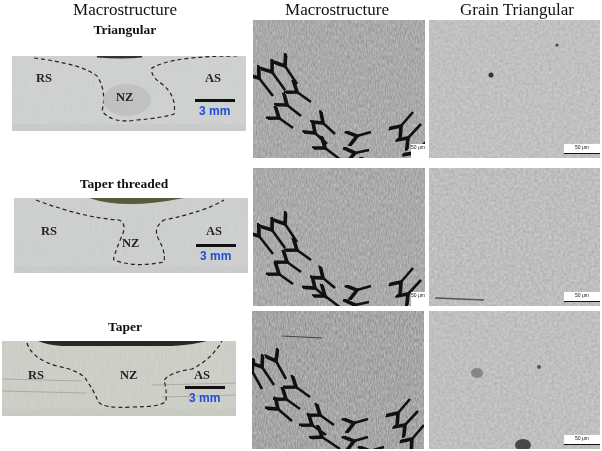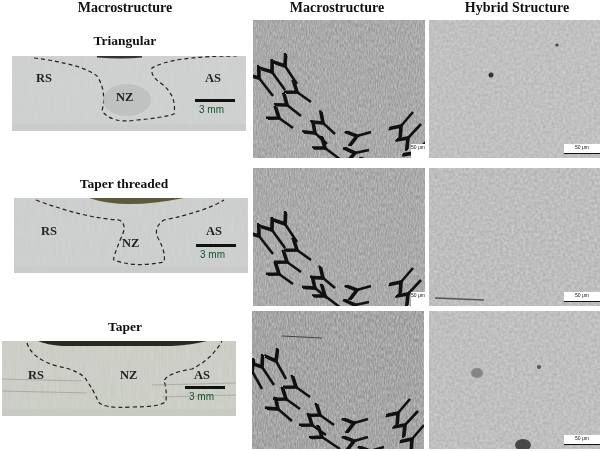--- a/index.html
+++ b/index.html
@@ -1,22 +1,22 @@
 <!DOCTYPE html>
 <html><head>
   <meta charset="utf-8">
   <style>
     html, body { margin: 0; padding: 0; background: #ffffff; }
     body { width: 602px; height: 451px; position: relative; overflow: hidden; font-family: "Liberation Serif", serif; }
-    .col-head { position: absolute; top: 0; font-weight: bold; font-size: 14px; color: #111; text-align: center; white-space: nowrap; }
+    .col-head { position: absolute; top: 0; font-weight: normal; font-size: 17px; color: #111; text-align: center; white-space: nowrap; }
     .row-title { position: absolute; font-weight: bold; font-size: 13.5px; color: #111; text-align: center; white-space: nowrap; }
     .macro { position: absolute; width: 234px; height: 75px; overflow: hidden; }
     .macro svg { position: absolute; left: 0; top: 0; }
     .zone { position: absolute; font-weight: bold; font-size: 12.5px; color: #222; }
-    .scale-mm { position: absolute; font-family: "Liberation Sans", sans-serif; font-weight: normal; font-size: 10px; color: #14532d; }
+    .scale-mm { position: absolute; font-family: "Liberation Sans", sans-serif; font-weight: bold; font-size: 12px; color: #1d4ed8; }
     .scale-bar { position: absolute; height: 3px; background: #111; }
     .micro { position: absolute; width: 172px; height: 138px; overflow: hidden; }
     .grain { position: absolute; width: 171px; height: 138px; overflow: hidden; }
     .micro svg, .grain svg { position: absolute; left: 0; top: 0; }
     .sb-box { position: absolute; background: #fff; font-family: "Liberation Sans", sans-serif; font-size: 5px; color: #111; text-align: center; line-height: 7px; }
   </style>
 </head>
 <body>
 
 <svg width="0" height="0" style="position:absolute">
@@ -34,23 +34,23 @@
       <feColorMatrix type="matrix" values="0 0 0 0 0.7  0 0 0 0 0.7  0 0 0 0 0.7  0 0 0 -0.9 0.7"></feColorMatrix>
     </filter>
     <marker id="ah" markerWidth="6" markerHeight="6" refX="1" refY="3" orient="auto">
       <path d="M5,0 L1,3 L5,6" fill="none" stroke="#111" stroke-width="1.4"></path>
     </marker>
   </defs>
 </svg>
 
 <div class="col-head" style="left:50px; width:150px;">Macrostructure</div>
 <div class="col-head" style="left:262px; width:150px;">Macrostructure</div>
-<div class="col-head" style="left:438px; width:158px;">Hybrid Structure</div>
-
-<div class="row-title" style="left:60px; top:33px; width:130px;">Triangular</div>
+<div class="col-head" style="left:438px; width:158px;">Grain Triangular</div>
+
+<div class="row-title" style="left:60px; top:22px; width:130px;">Triangular</div>
 
 <div class="macro" style="left:12px; top:56px; background:#cacccc;">
   <svg width="234" height="68">
     <rect width="234" height="68" fill="#cdcfcf"></rect>
     <rect width="234" height="68" filter="url(#noiseMacro)" opacity="0.6"></rect>
     <path d="M85,0 Q110,2 130,0" stroke="#333" stroke-width="3" fill="none"></path>
     <path d="M22,2 Q70,8 85,20 Q95,35 90,55 Q100,68 125,64 Q150,62 162,58 Q165,40 150,28 Q138,20 140,12 Q160,0 225,0" stroke="#222" stroke-width="1.2" stroke-dasharray="4,3" fill="none"></path>
     <ellipse cx="115" cy="44" rx="24" ry="16" fill="#b9bbbb" opacity="0.7"></ellipse>
   </svg>
   <span class="zone" style="left:24px; top:15px;">RS</span>

